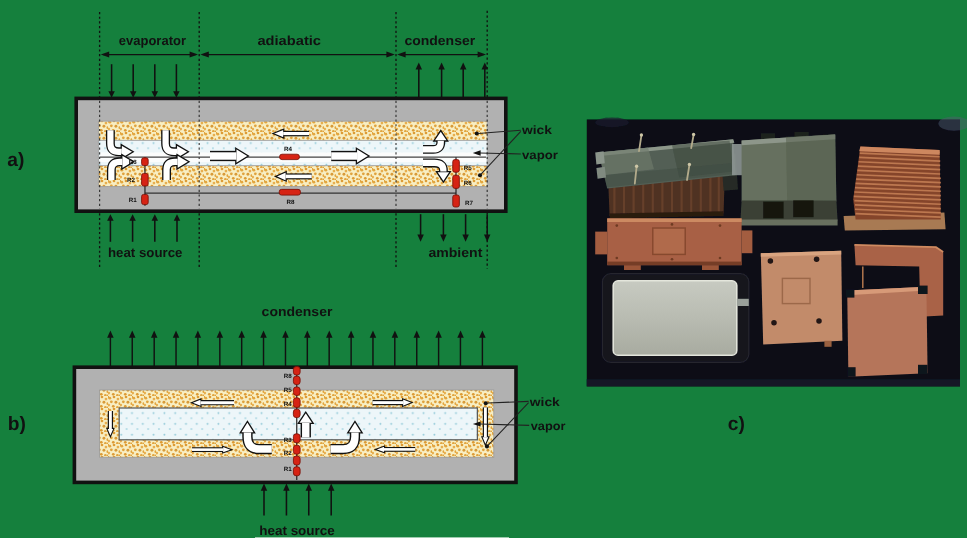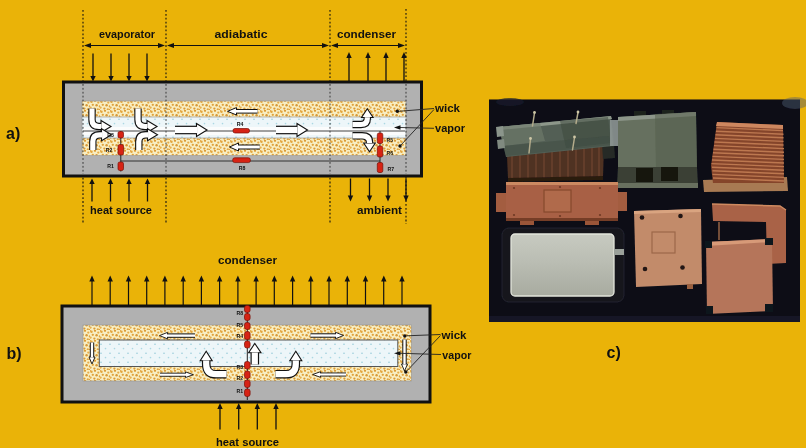--- a/index.html
+++ b/index.html
@@ -1,16 +1,16 @@
 <!DOCTYPE html>
 <html><head>
 <meta charset="utf-8">
 <style>
 html,body{margin:0;padding:0;background:#fff;}
-#stage{position:relative;width:806px;height:448px;background:#eab308;overflow:hidden;}
+#stage{position:relative;width:806px;height:448px;background:#15803d;overflow:hidden;}
 svg{position:absolute;left:0;top:0;}
 text{font-family:"Liberation Sans",sans-serif;font-weight:bold;fill:#111;}
 </style>
 </head>
 <body>
 <div id="stage">
 <svg width="806" height="448" viewBox="0 0 806 448">
 <defs>
 <pattern id="wick" width="10" height="10" patternUnits="userSpaceOnUse">
   <rect width="10" height="10" fill="#f8eec2"></rect>

